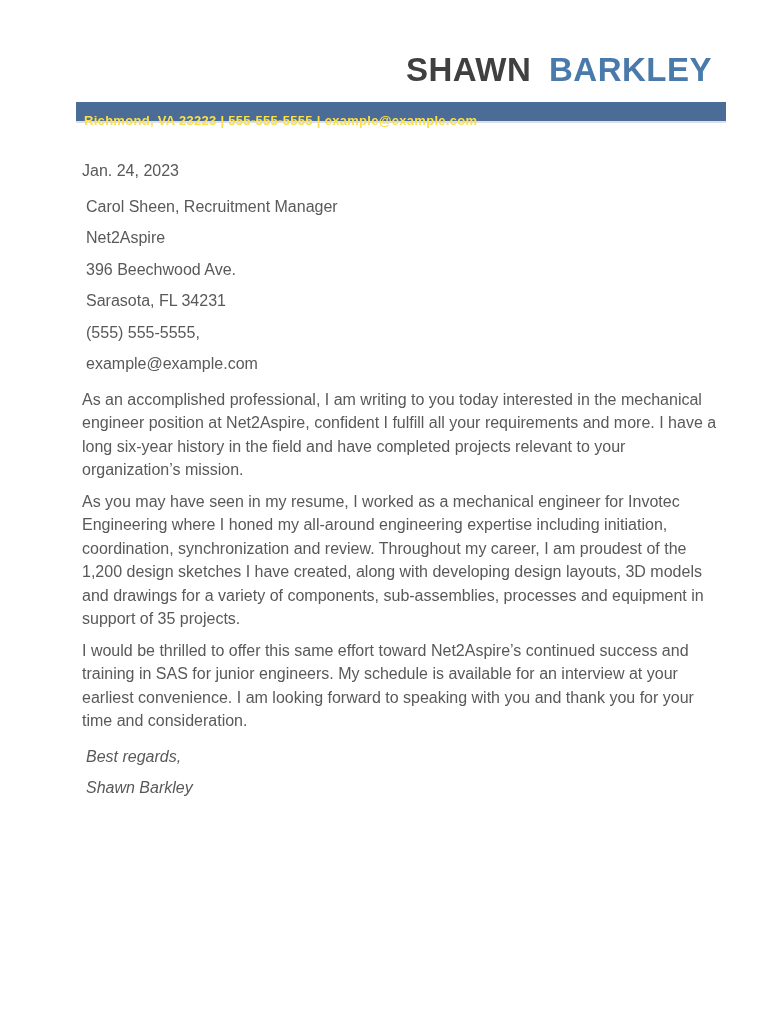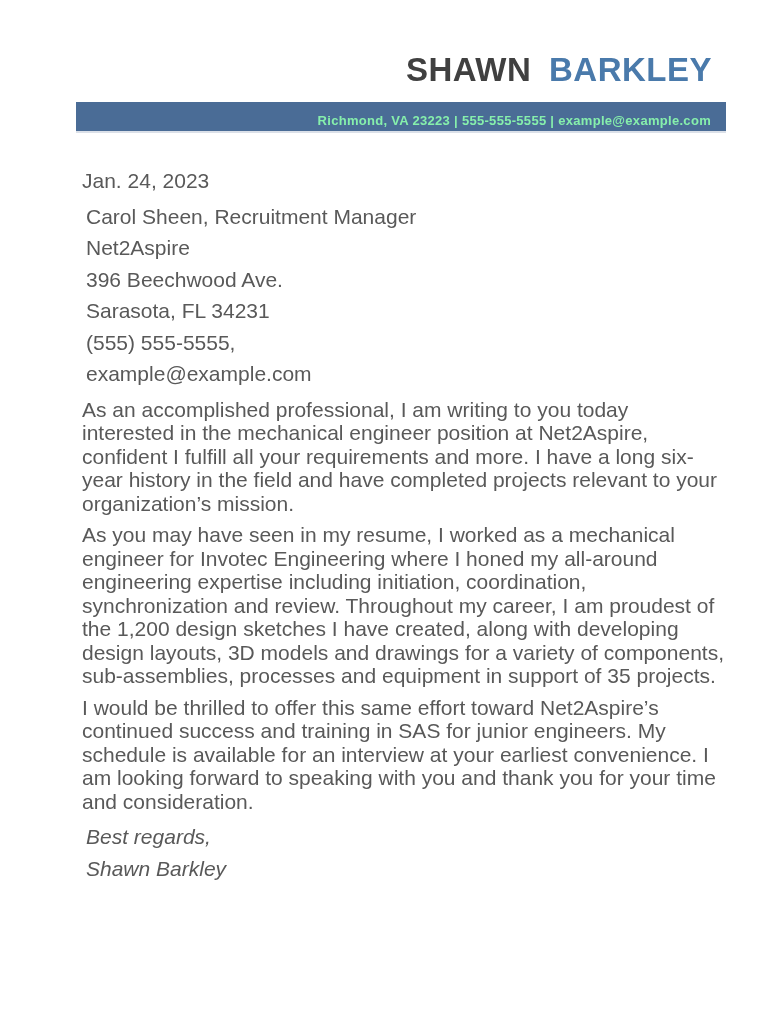--- a/index.html
+++ b/index.html
@@ -23,37 +23,37 @@
     font-size: 33px;
     font-weight: bold;
     line-height: 1.1;
     letter-spacing: 0.5px;
     white-space: nowrap;
   }
   .name-first { color: #404040; }
   .name-last  { color: #4a7aab; }
   .contact-bar {
     margin: 10px 58px 0 60px;
-    height: 29px;
+    height: 19px;
     background: #4a6c96;
-    color: #86efac;
+    color: #fde047;
     font-size: 13px;
     font-weight: bold;
     line-height: 29px;
-    text-align: right;
+    text-align: left;
     padding-right: 11px;
     letter-spacing: 0.3px;
     box-shadow: 0 2px 0 rgba(190, 198, 214, 0.55);
   }
   
   .letter {
     margin: 26px 62px 0 62px;
     width: 660px;
     color: #595959;
-    font-size: 21px;
+    font-size: 16px;
     line-height: 23.5px;
   }
   .block { }
   .letter p { margin: 0; }
   .closing div { margin: 0; font-style: italic; }
 </style>
 </head>
 <body>
 
 <div class="page">

